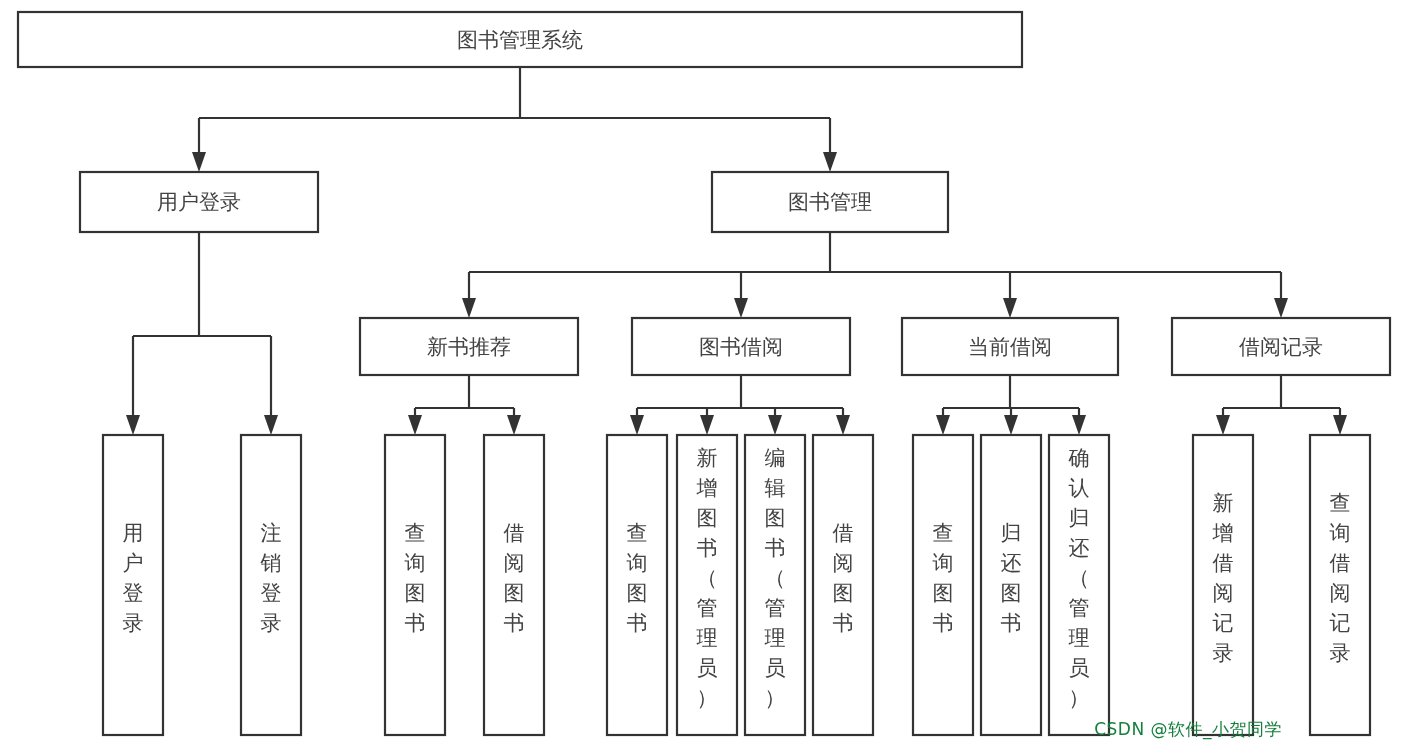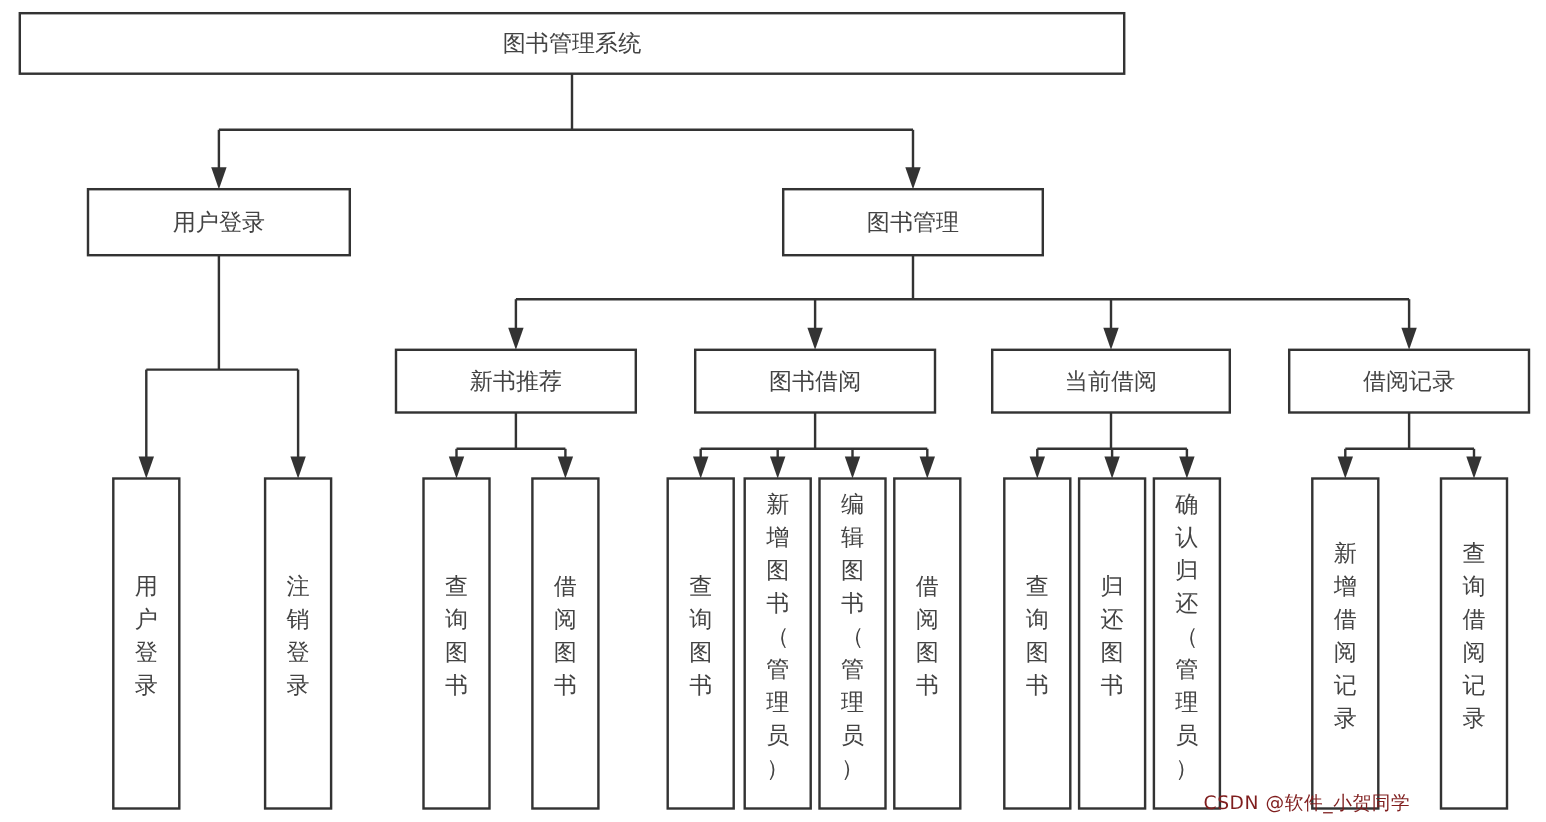--- a/index.html
+++ b/index.html
@@ -55,21 +55,21 @@
     font-family: "DejaVu Sans", "Liberation Sans", sans-serif;
     font-size: 21px;
     text-anchor: middle;
   }
   .watermark-text {
     position: absolute;
     right: 8px;
     bottom: 6px;
     font-family: "DejaVu Sans", "Liberation Sans", sans-serif;
     font-size: 17px;
-    color: #7f1d1d;
+    color: #15803d;
     letter-spacing: 0.5px;
     white-space: nowrap;
     user-select: none;
   }
 </style>
 </head>
 <body>
 
 <div id="diagram-root">
   <svg id="tree-svg" viewBox="0 0 1405 747" xmlns="http://www.w3.org/2000/svg">

